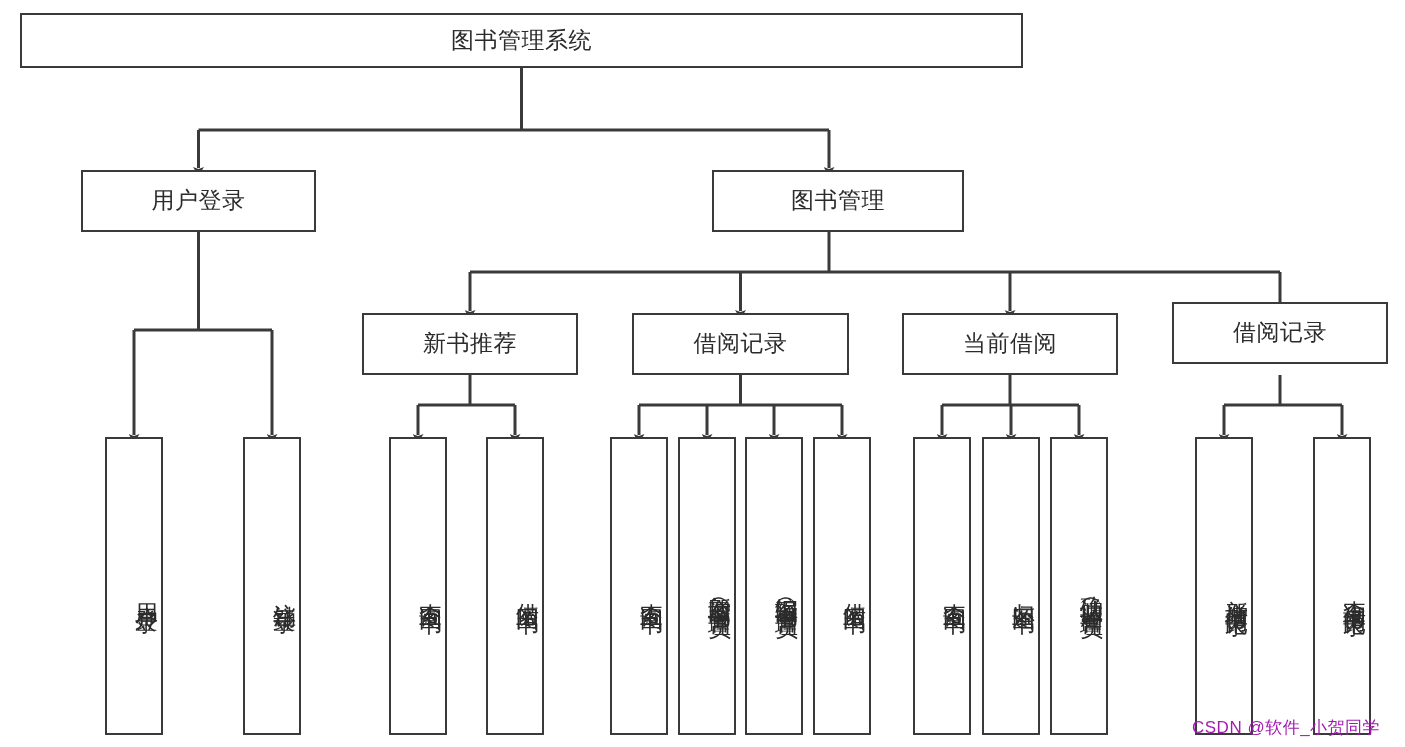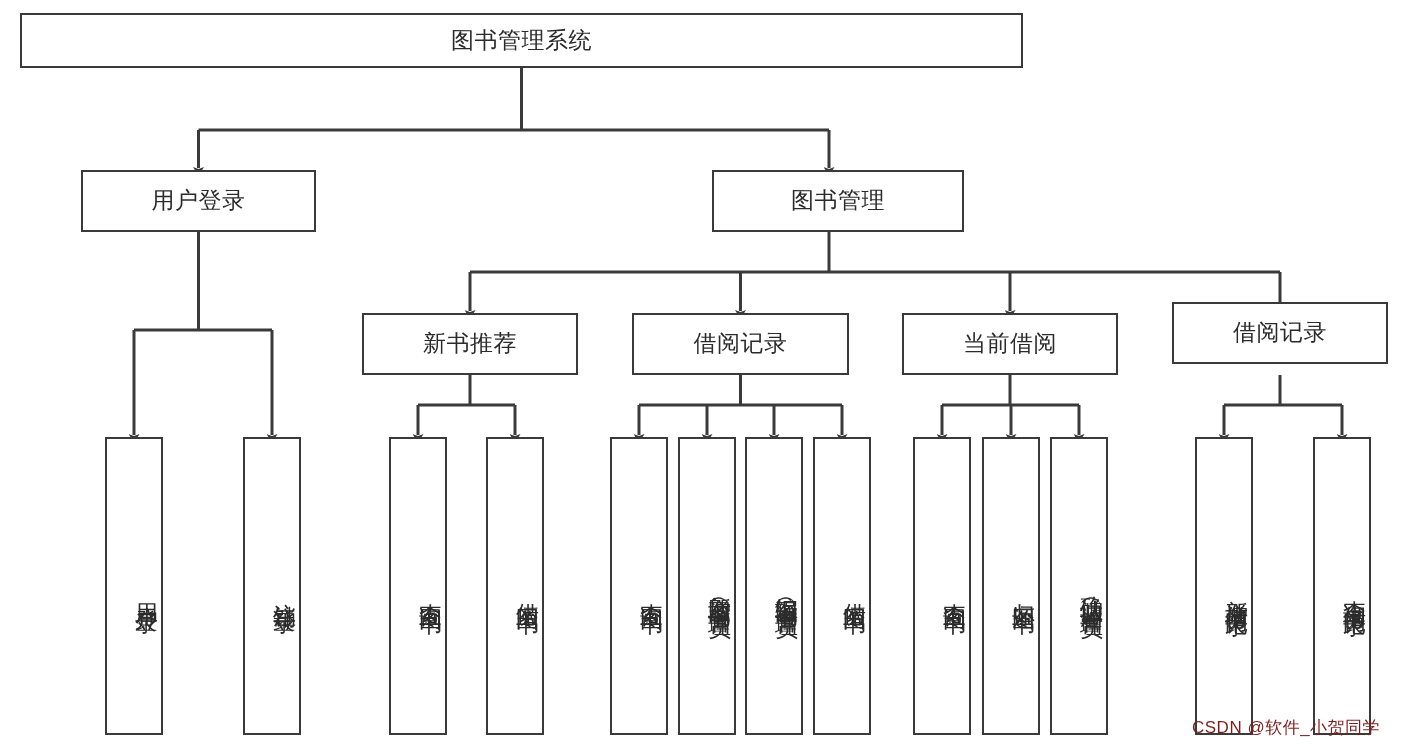--- a/index.html
+++ b/index.html
@@ -50,21 +50,21 @@
     justify-content: center;
     letter-spacing: 3px;
   }
   .node-label {
     white-space: pre-wrap;
     text-align: center;
   }
   .watermark {
     position: absolute;
     font-size: 17px;
-    color: #7f1d1d;
+    color: #a21caf;
     letter-spacing: 0.5px;
     white-space: nowrap;
   }
 </style>
 </head>
 <body>
 
 <div id="canvas">
 
   <svg id="wires" viewBox="0 0 1405 747" xmlns="http://www.w3.org/2000/svg">

